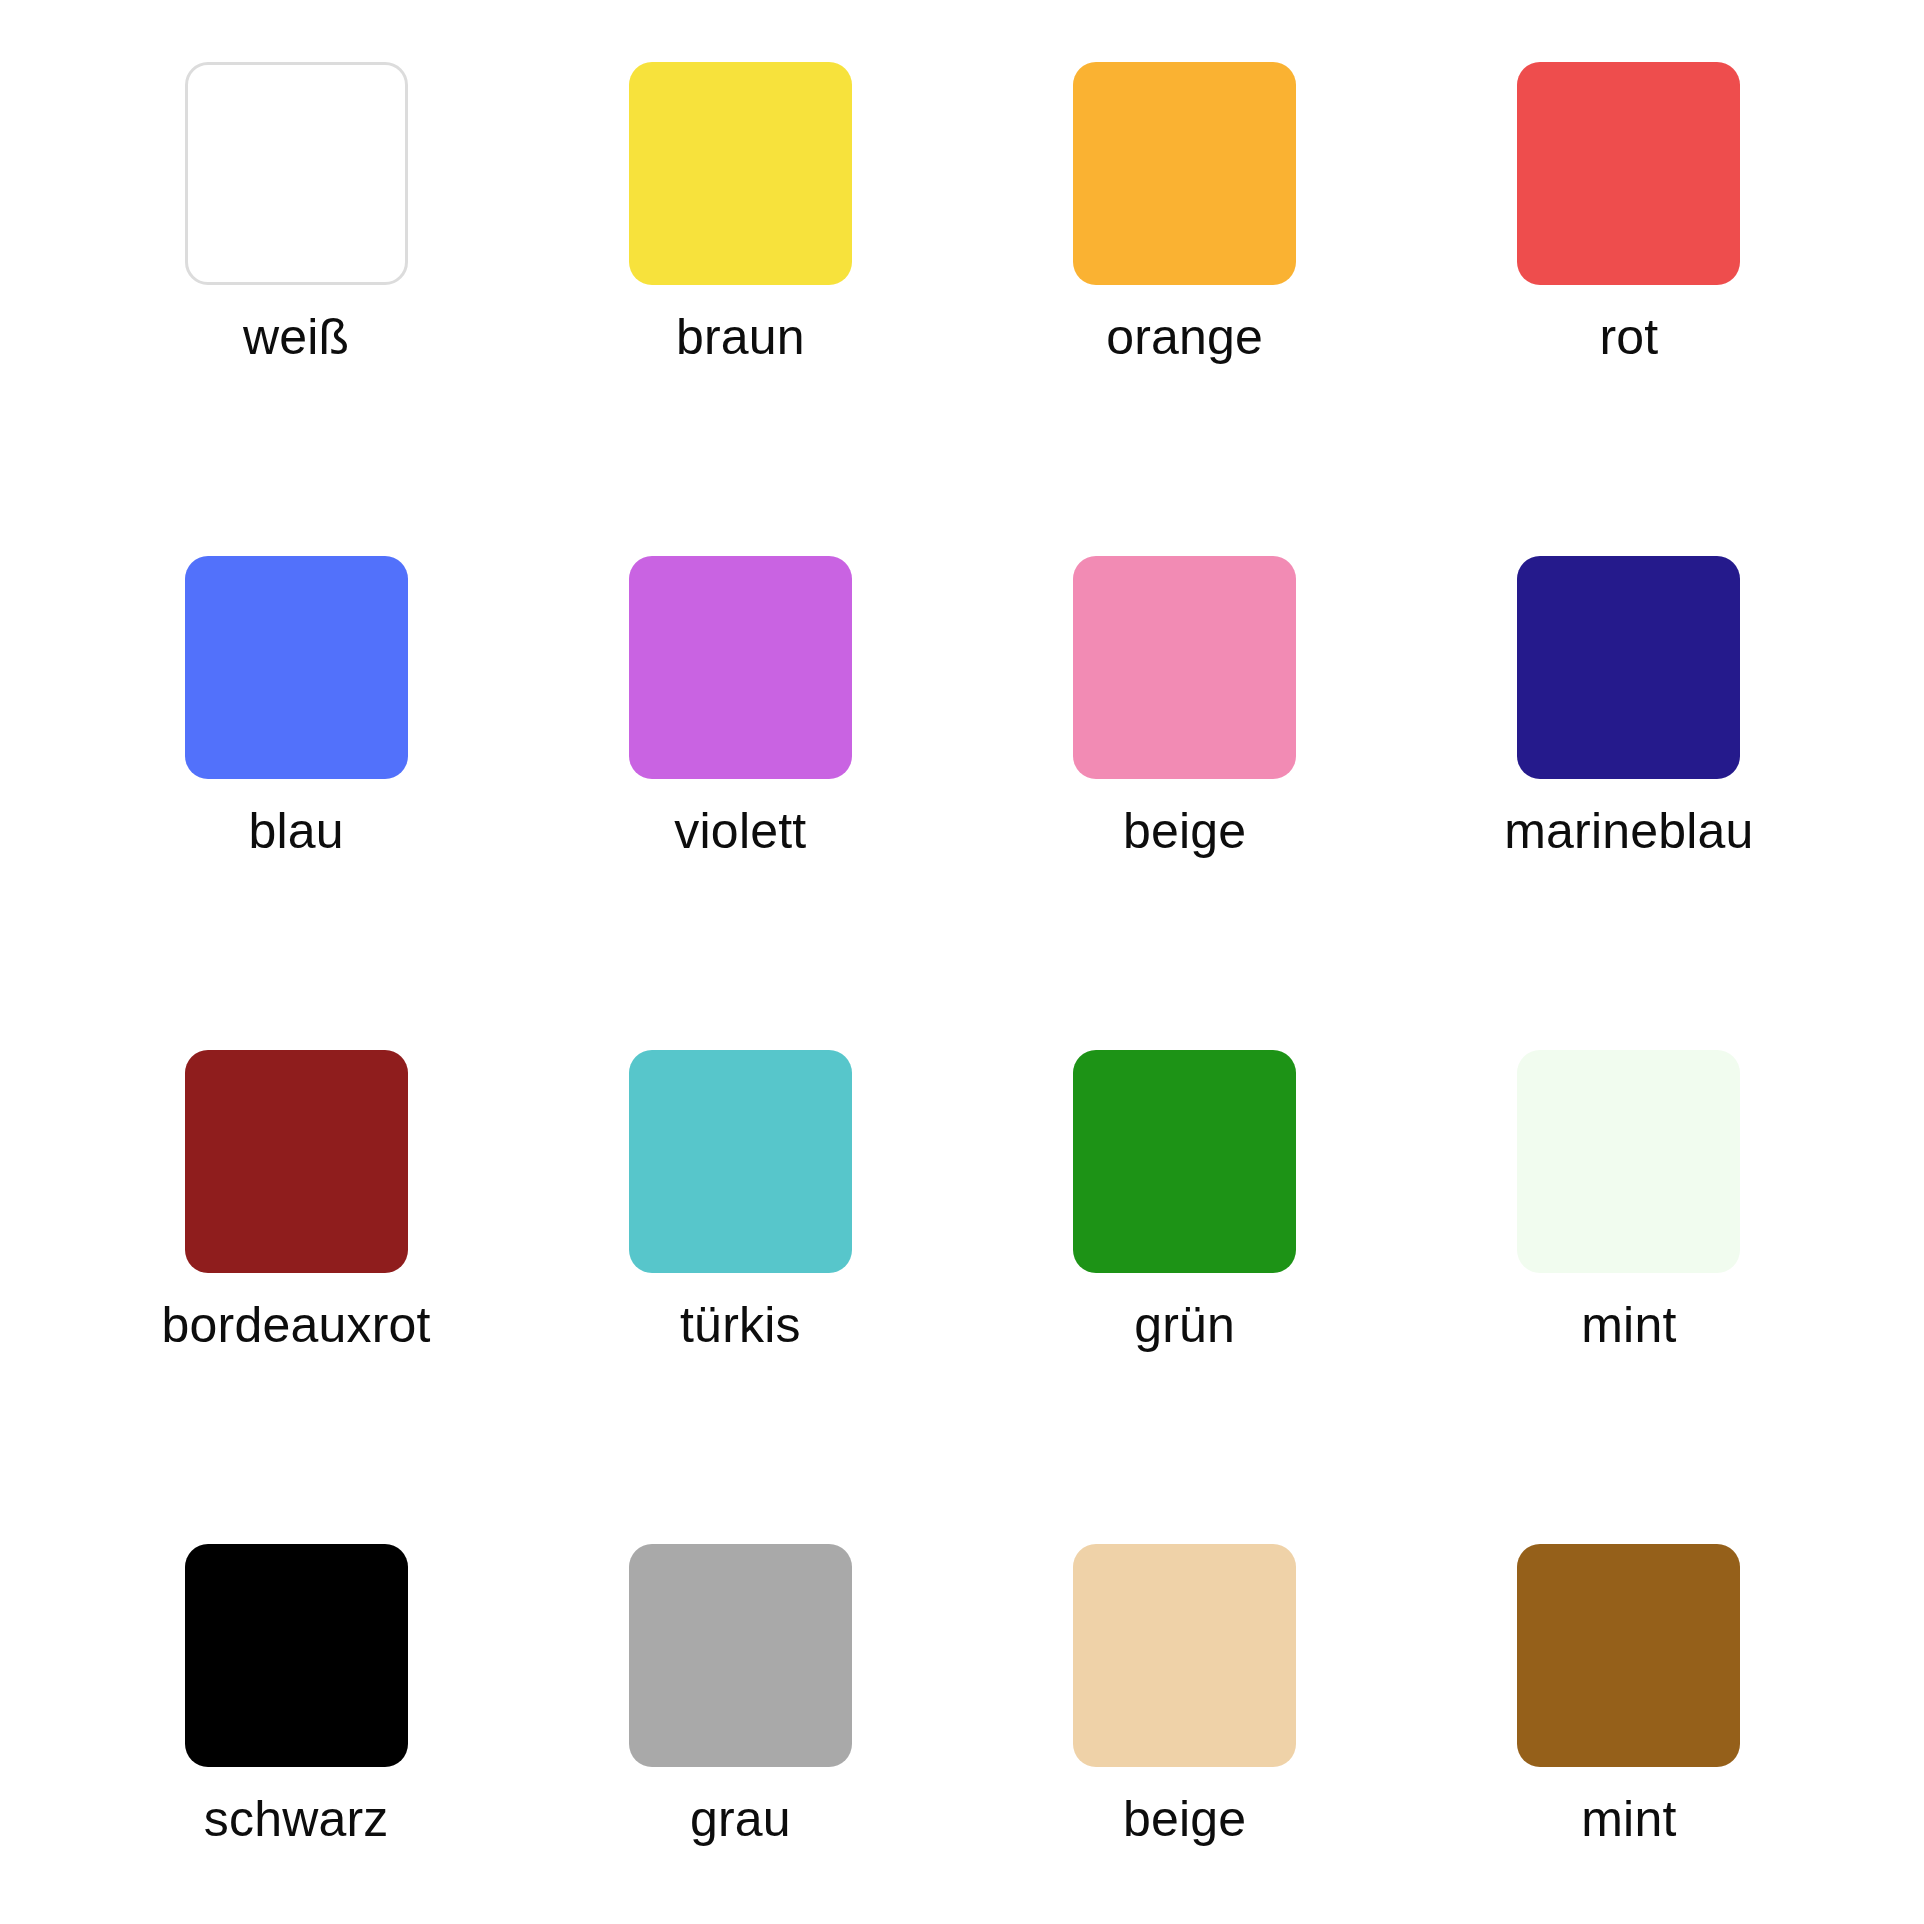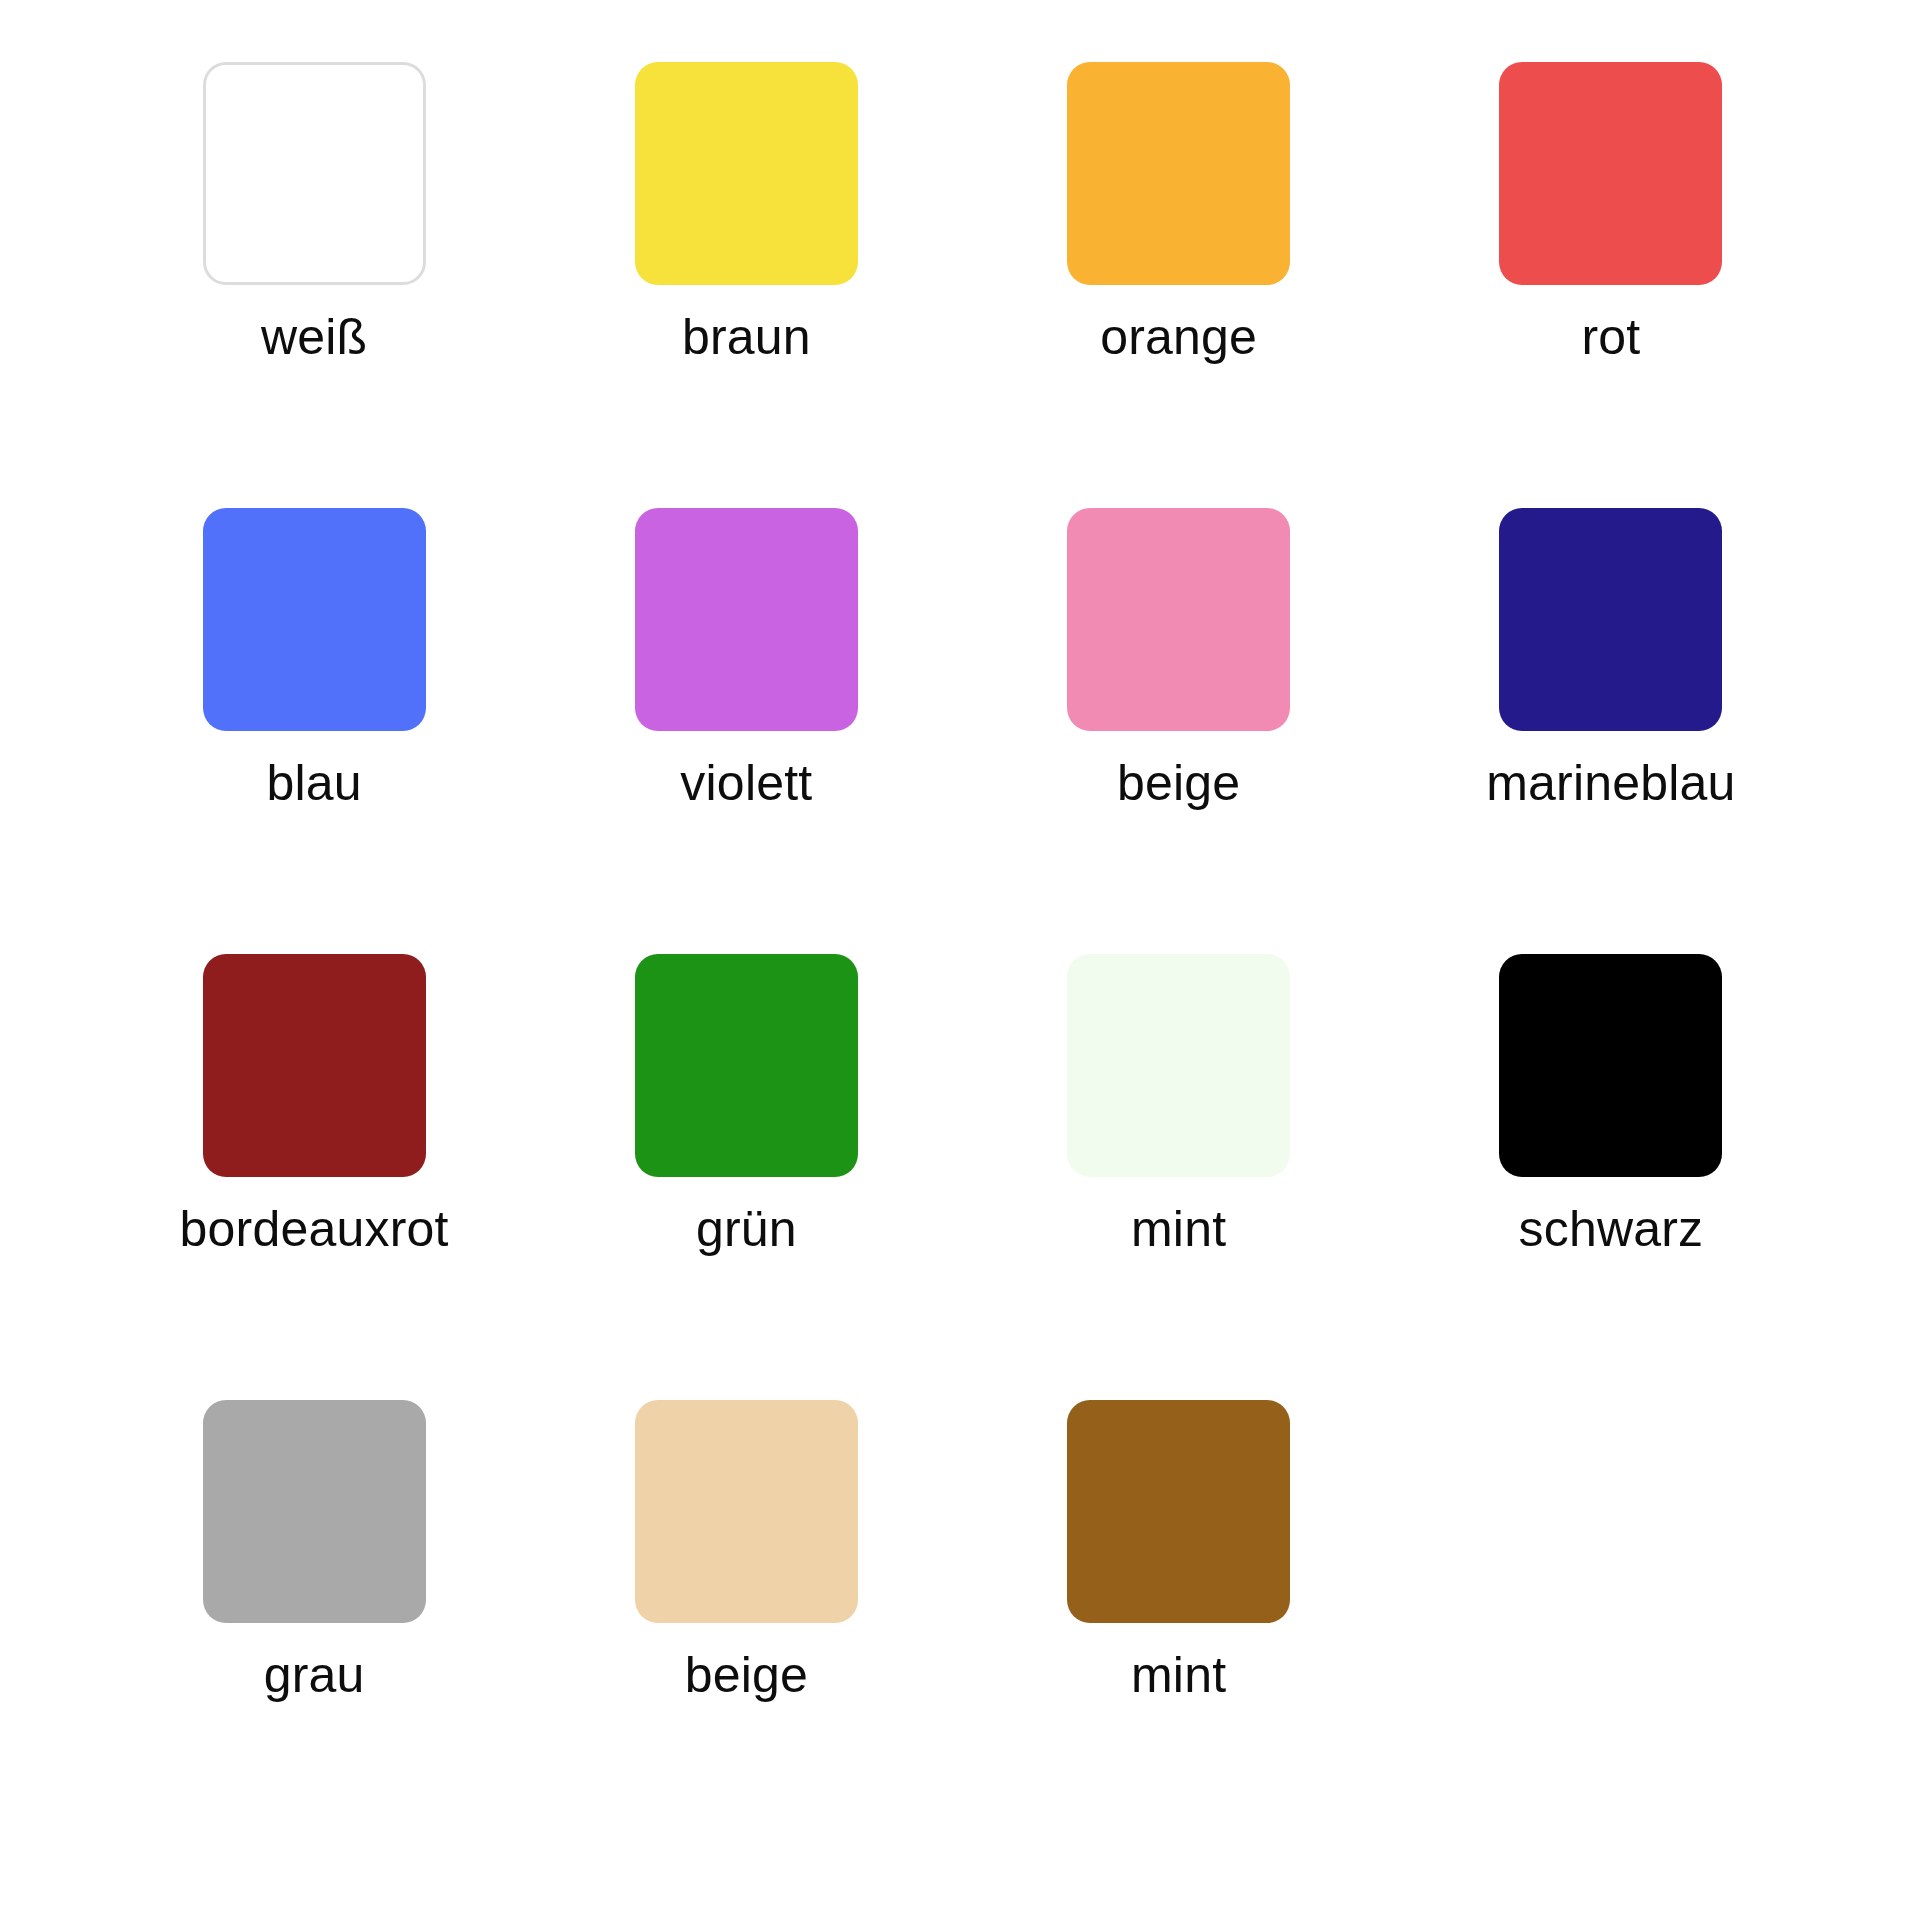--- a/index.html
+++ b/index.html
@@ -18,20 +18,21 @@
     box-sizing: border-box;
     width: 1925px;
     height: 1895px;
     padding: 62px 98px 0 98px;
     display: grid;
     grid-template-columns: repeat(4, 1fr);
     grid-template-rows: repeat(4, 446px);
     column-gap: 0px;
     row-gap: 0px;
     align-content: start;
+    gap: 48px;
   }
 
   .swatch-cell {
     display: flex;
     flex-direction: column;
     align-items: center;
   }
 
   .swatch-chip {
     width: 223px;
@@ -90,20 +91,24 @@
     </div>
     <div class="swatch-cell">
       <div class="swatch-chip" style="background: rgb(37, 26, 140);"></div>
       <div class="swatch-label">marineblau</div>
     </div>
     <div class="swatch-cell">
       <div class="swatch-chip" style="background: rgb(143, 29, 29);"></div>
       <div class="swatch-label">bordeauxrot</div>
     </div>
     <div class="swatch-cell">
+      <div class="swatch-chip" style="background: rgb(87, 198, 203);"></div>
+      <div class="swatch-label">türkis</div>
+    </div>
+    <div class="swatch-cell">
       <div class="swatch-chip" style="background: rgb(29, 147, 22);"></div>
       <div class="swatch-label">grün</div>
     </div>
     <div class="swatch-cell">
       <div class="swatch-chip" style="background: rgb(241, 252, 239);"></div>
       <div class="swatch-label">mint</div>
     </div>
     <div class="swatch-cell">
       <div class="swatch-chip" style="background: rgb(0, 0, 0);"></div>
       <div class="swatch-label">schwarz</div>

